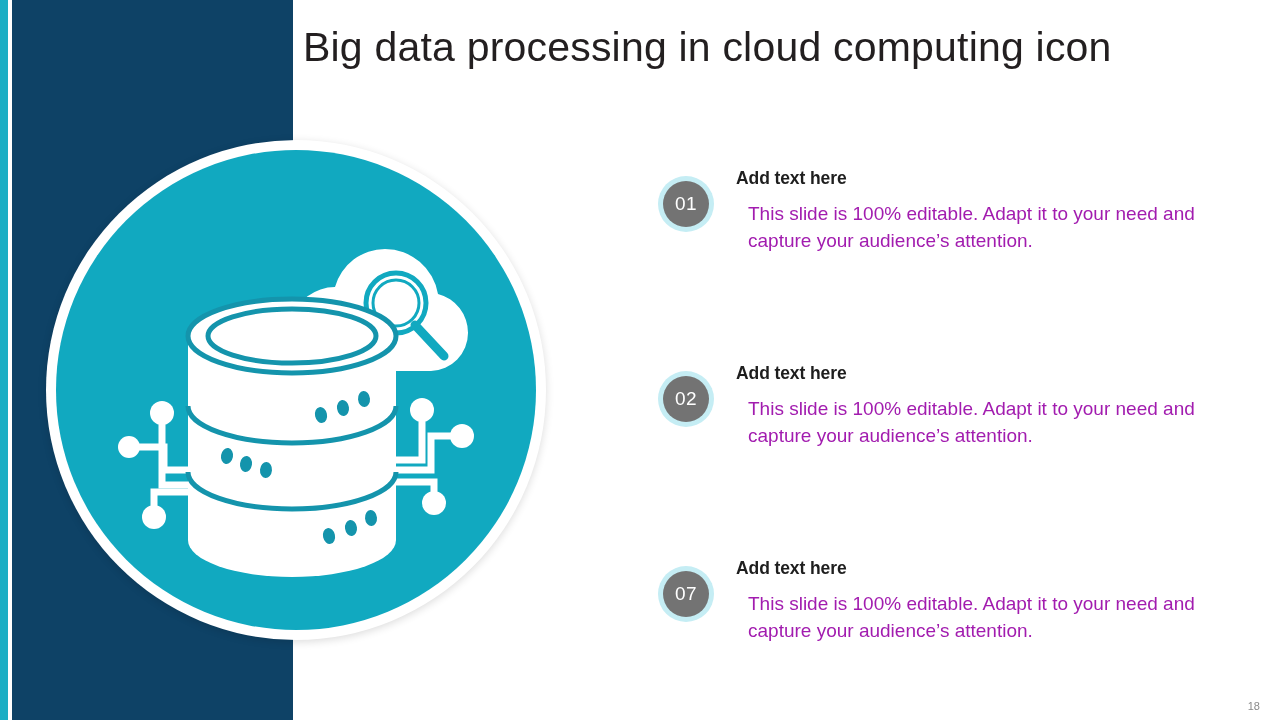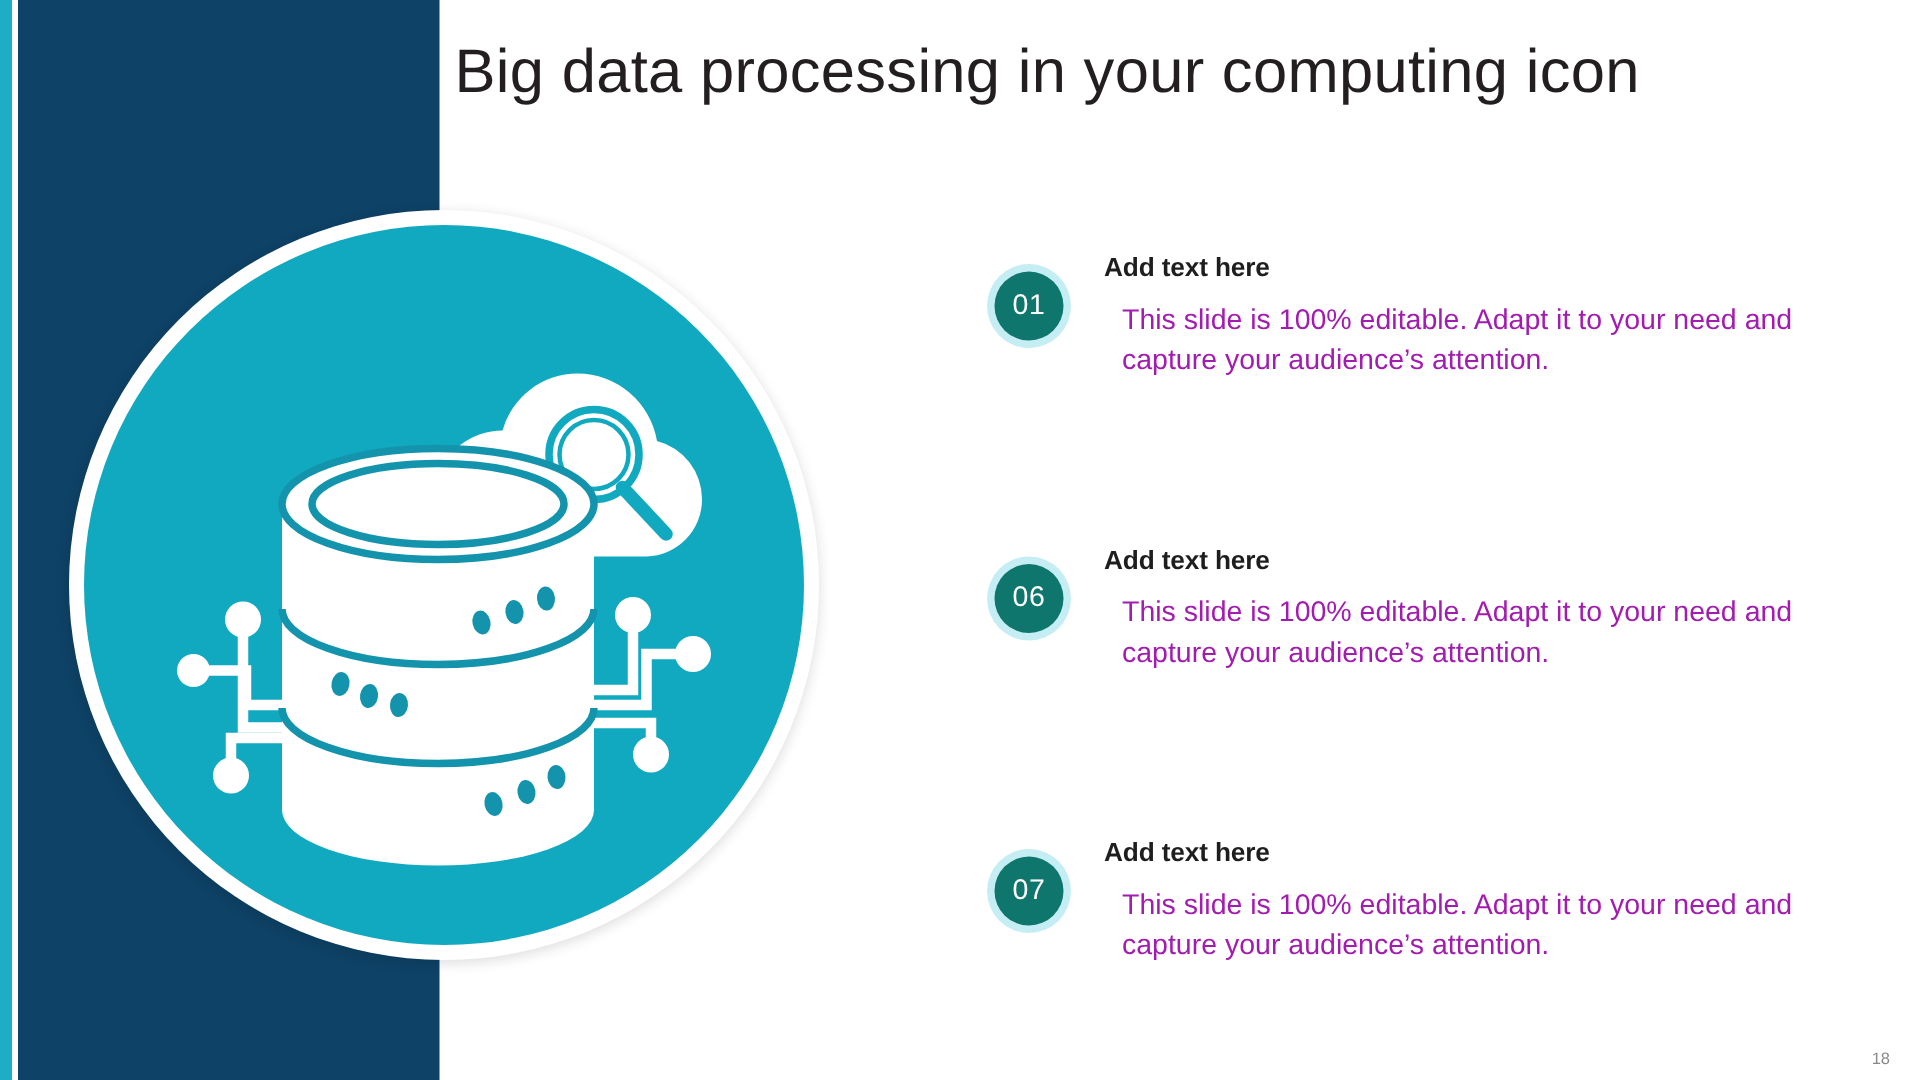--- a/index.html
+++ b/index.html
@@ -96,21 +96,21 @@
     border-radius: 50%;
     background: #C5EDF4;
     display: flex;
     align-items: center;
     justify-content: center;
   }
   .badge-inner {
     width: 46px;
     height: 46px;
     border-radius: 50%;
-    background: #0f766e;
+    background: #737373;
     display: flex;
     align-items: center;
     justify-content: center;
     color: #ffffff;
     font-size: 19px;
     font-weight: 300;
     letter-spacing: 0.5px;
   }
   .item-text {
     position: absolute;
@@ -141,21 +141,21 @@
     font-size: 11px;
     color: #8A8A8A;
   }
 </style>
 </head>
 <body>
 
 <div class="accent-stripe"></div>
 <div class="navy-panel"></div>
 
-<div class="title">Big data processing in your computing icon</div>
+<div class="title">Big data processing in cloud computing icon</div>
 
 <div class="illus-wrap">
   <div class="circle-shadow"></div>
   <div class="circle-teal"></div>
 
   <svg class="illus-svg" viewBox="0 0 500 500">
 
     <g>
       <path d="M245 180
                a46 46 0 0 1 44 -33
@@ -224,21 +224,21 @@
       <div class="badge-inner">01</div>
     </div>
     <div class="item-text">
       <p class="item-heading">Add text here</p>
       <p class="item-body">This slide is 100% editable. Adapt it to your need and capture your audience’s attention.</p>
     </div>
   </div>
 
   <div class="content-item">
     <div class="badge">
-      <div class="badge-inner">06</div>
+      <div class="badge-inner">02</div>
     </div>
     <div class="item-text">
       <p class="item-heading">Add text here</p>
       <p class="item-body">This slide is 100% editable. Adapt it to your need and capture your audience’s attention.</p>
     </div>
   </div>
 
   <div class="content-item">
     <div class="badge">
       <div class="badge-inner">07</div>

